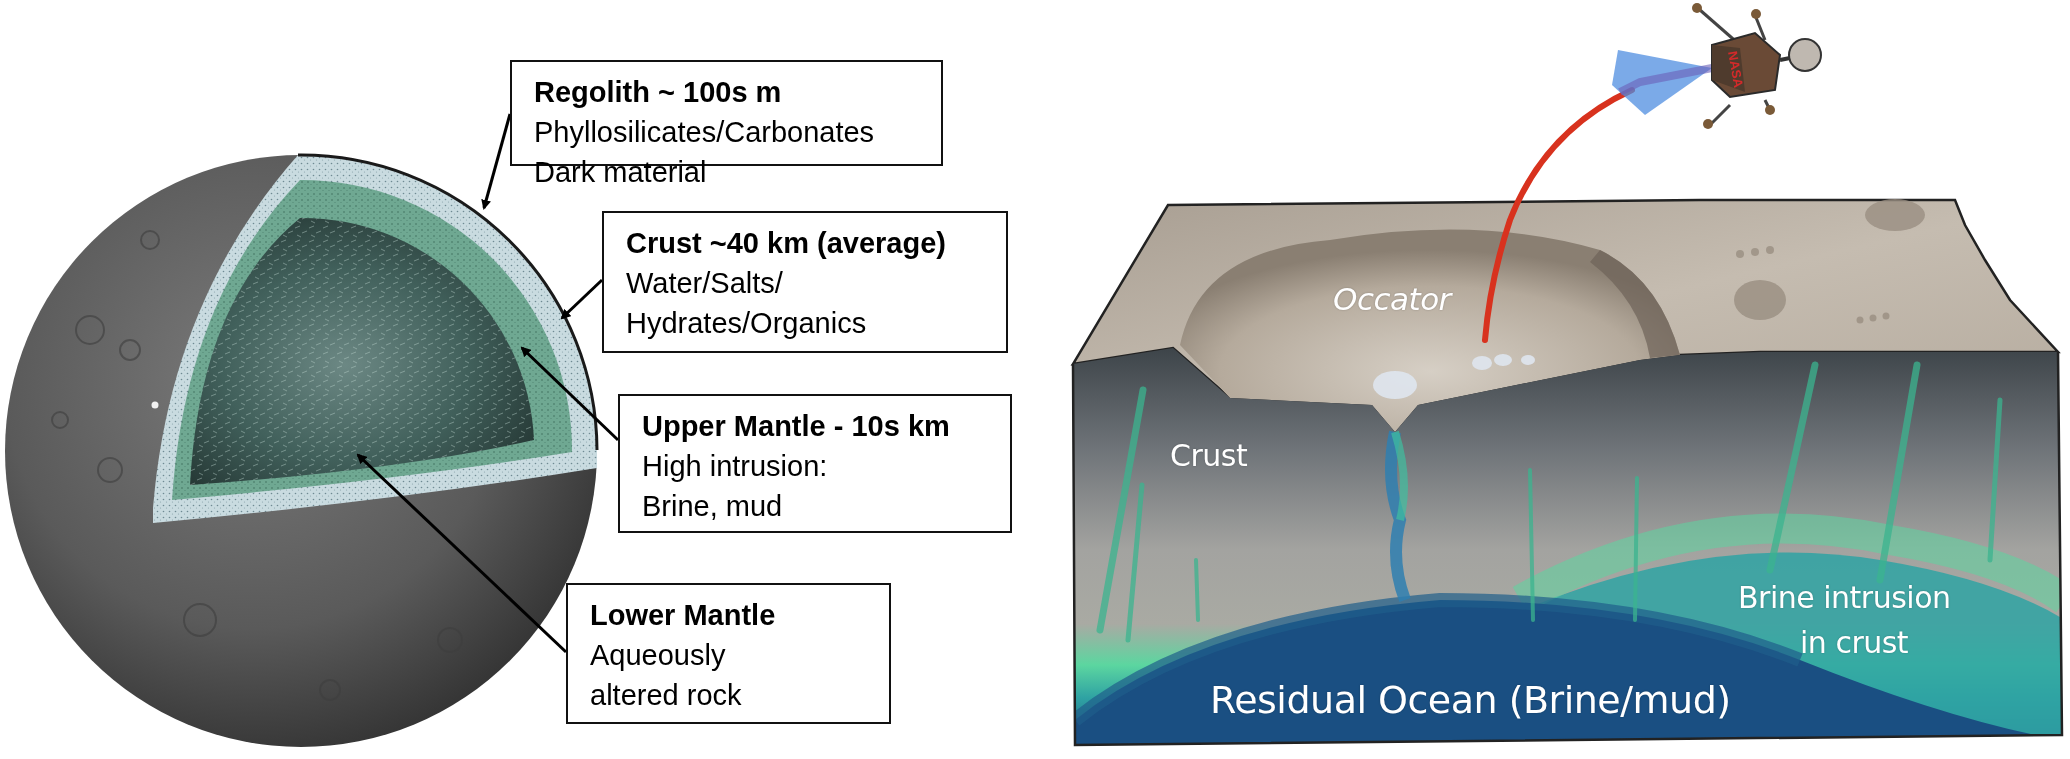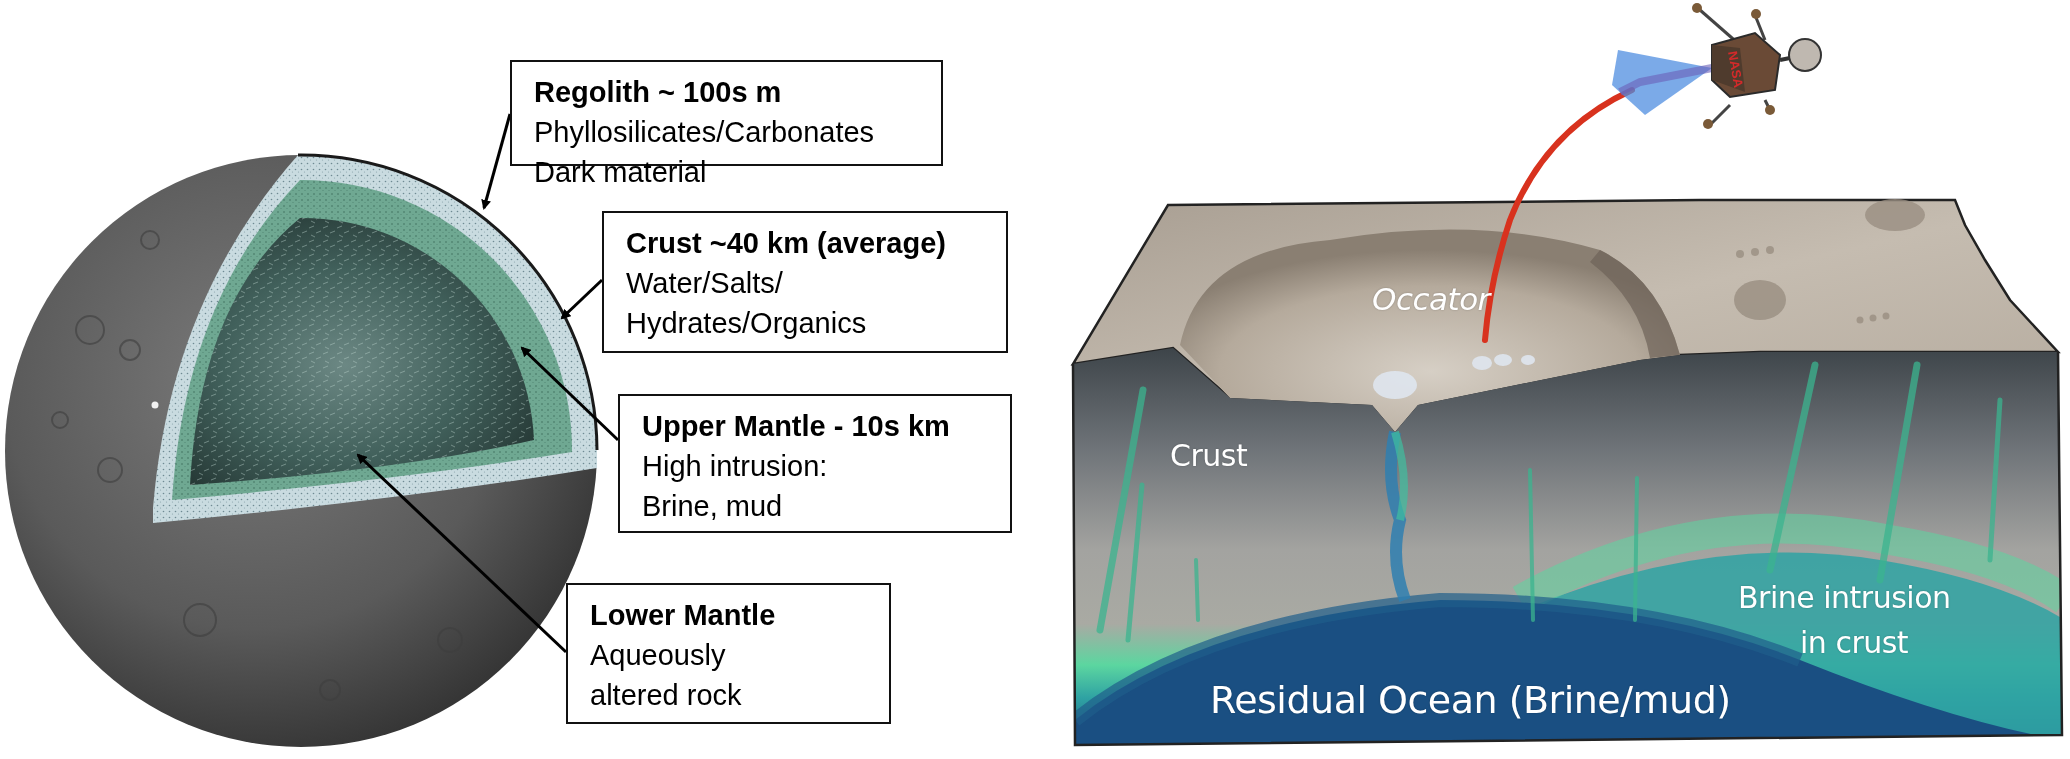--- a/index.html
+++ b/index.html
@@ -188,18 +188,18 @@
     <span class="title">Upper Mantle - 10s km</span>
     <span class="line">High intrusion:</span>
     <span class="line">Brine, mud</span>
   </div>
   <div class="callout" style="left:566px;top:583px;width:325px;height:141px;">
     <span class="title">Lower Mantle</span>
     <span class="line">Aqueously</span>
     <span class="line">altered rock</span>
   </div>
 
-  <div class="blk-label italic" style="left:1333px;top:281px;font-size:31px;margin-left:39px;">Occator</div>
+  <div class="blk-label italic" style="left:1333px;top:281px;font-size:31px;">Occator</div>
   <div class="blk-label" style="left:1170px;top:438px;font-size:30px;">Crust</div>
   <div class="blk-label" style="left:1738px;top:580px;font-size:30px;">Brine intrusion</div>
   <div class="blk-label" style="left:1800px;top:625px;font-size:30px;">in crust</div>
   <div class="blk-label" style="left:1210px;top:678px;font-size:38px;">Residual Ocean (Brine/mud)</div>
 </div>
 
 </body></html>

